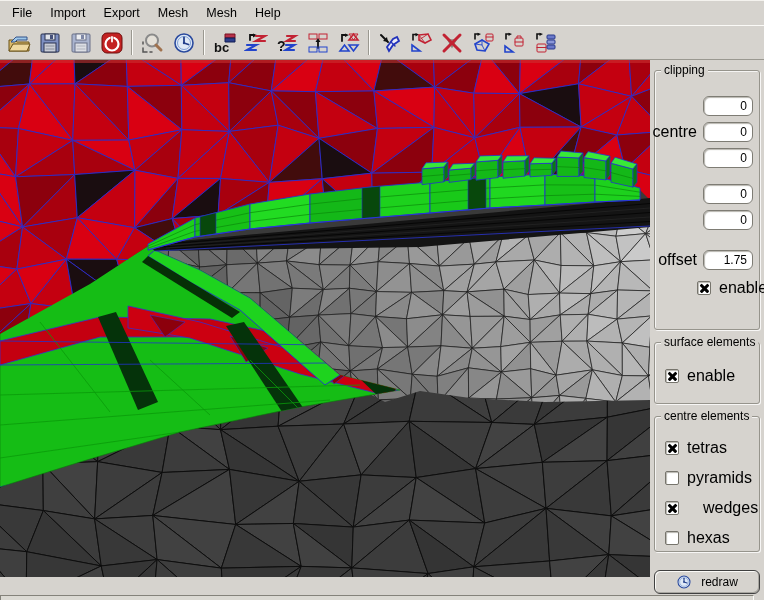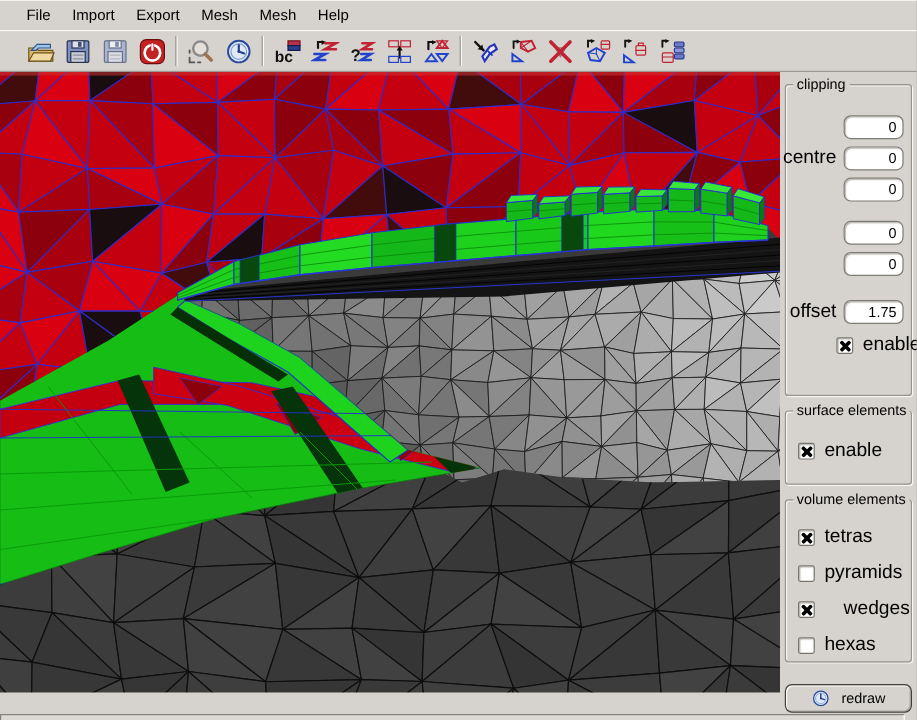--- a/index.html
+++ b/index.html
@@ -3,24 +3,24 @@
 <meta charset="utf-8">
 <style>
   html,body{margin:0;padding:0;background:#888;}
   *{box-sizing:border-box;}
   .window{
     width:764px;height:600px;position:relative;margin:0 auto;
     background:#d6d3ce;font-family:"Liberation Sans",sans-serif;color:#000;
     overflow:hidden;border-top:1px solid #f4f2ee;
   }
   
-  .menubar{height:24px;display:flex;align-items:center;padding-left:13px;background:#d6d3ce;}
+  .menubar{height:24px;display:flex;align-items:center;padding-left:3px;background:#d6d3ce;}
   .menu-item{font-size:12.5px;padding:3px 9px;cursor:default;}
   
-  .toolbar{height:35px;display:flex;align-items:center;padding-left:18px;
+  .toolbar{height:35px;display:flex;align-items:center;padding-left:3px;
     border-top:1px solid #fbfaf7;border-bottom:1px solid #9a9890;background:#d6d3ce;}
   .tbtn{width:31px;height:29px;display:flex;align-items:center;justify-content:center;border:1px solid transparent;}
   .tsep{width:2px;height:25px;border-left:1px solid #9a9890;border-right:1px solid #fbfaf7;margin:0 4px;}
   
   .main{display:flex;height:533px;}
   .viewport{width:650px;height:517px;position:relative;background:#3a3a3a;overflow:hidden;}
   .viewport svg{position:absolute;left:0;top:0;}
   
   .sidepanel{width:114px;background:#d6d3ce;padding:2px 2px 0 2px;position:relative;}
   .group{position:relative;border:1px solid #96948c;border-radius:3px;margin:0 2px 0 2px;
@@ -1039,21 +1039,21 @@
 
       <div class="group" style="height:62px;margin-top:12px;">
         <span class="group-title">surface elements</span>
         <div class="checkrow" style="margin-left:10px;margin-top:24px;">
           <span class="checkbox checked"></span>
           <span class="chklabel">enable</span>
         </div>
       </div>
 
       <div class="group" style="height:136px;margin-top:12px;">
-        <span class="group-title">volume elements</span>
+        <span class="group-title">centre elements</span>
         <div class="checkrow" style="margin-left:10px;margin-top:22px;">
           <span class="checkbox checked"></span>
           <span class="chklabel">tetras</span>
         </div>
         <div class="checkrow" style="margin-left:10px;margin-top:12px;">
           <span class="checkbox"></span>
           <span class="chklabel">pyramids</span>
         </div>
         <div class="checkrow" style="margin-left:10px;margin-top:12px;gap:16px;">
           <span class="checkbox checked"></span>

